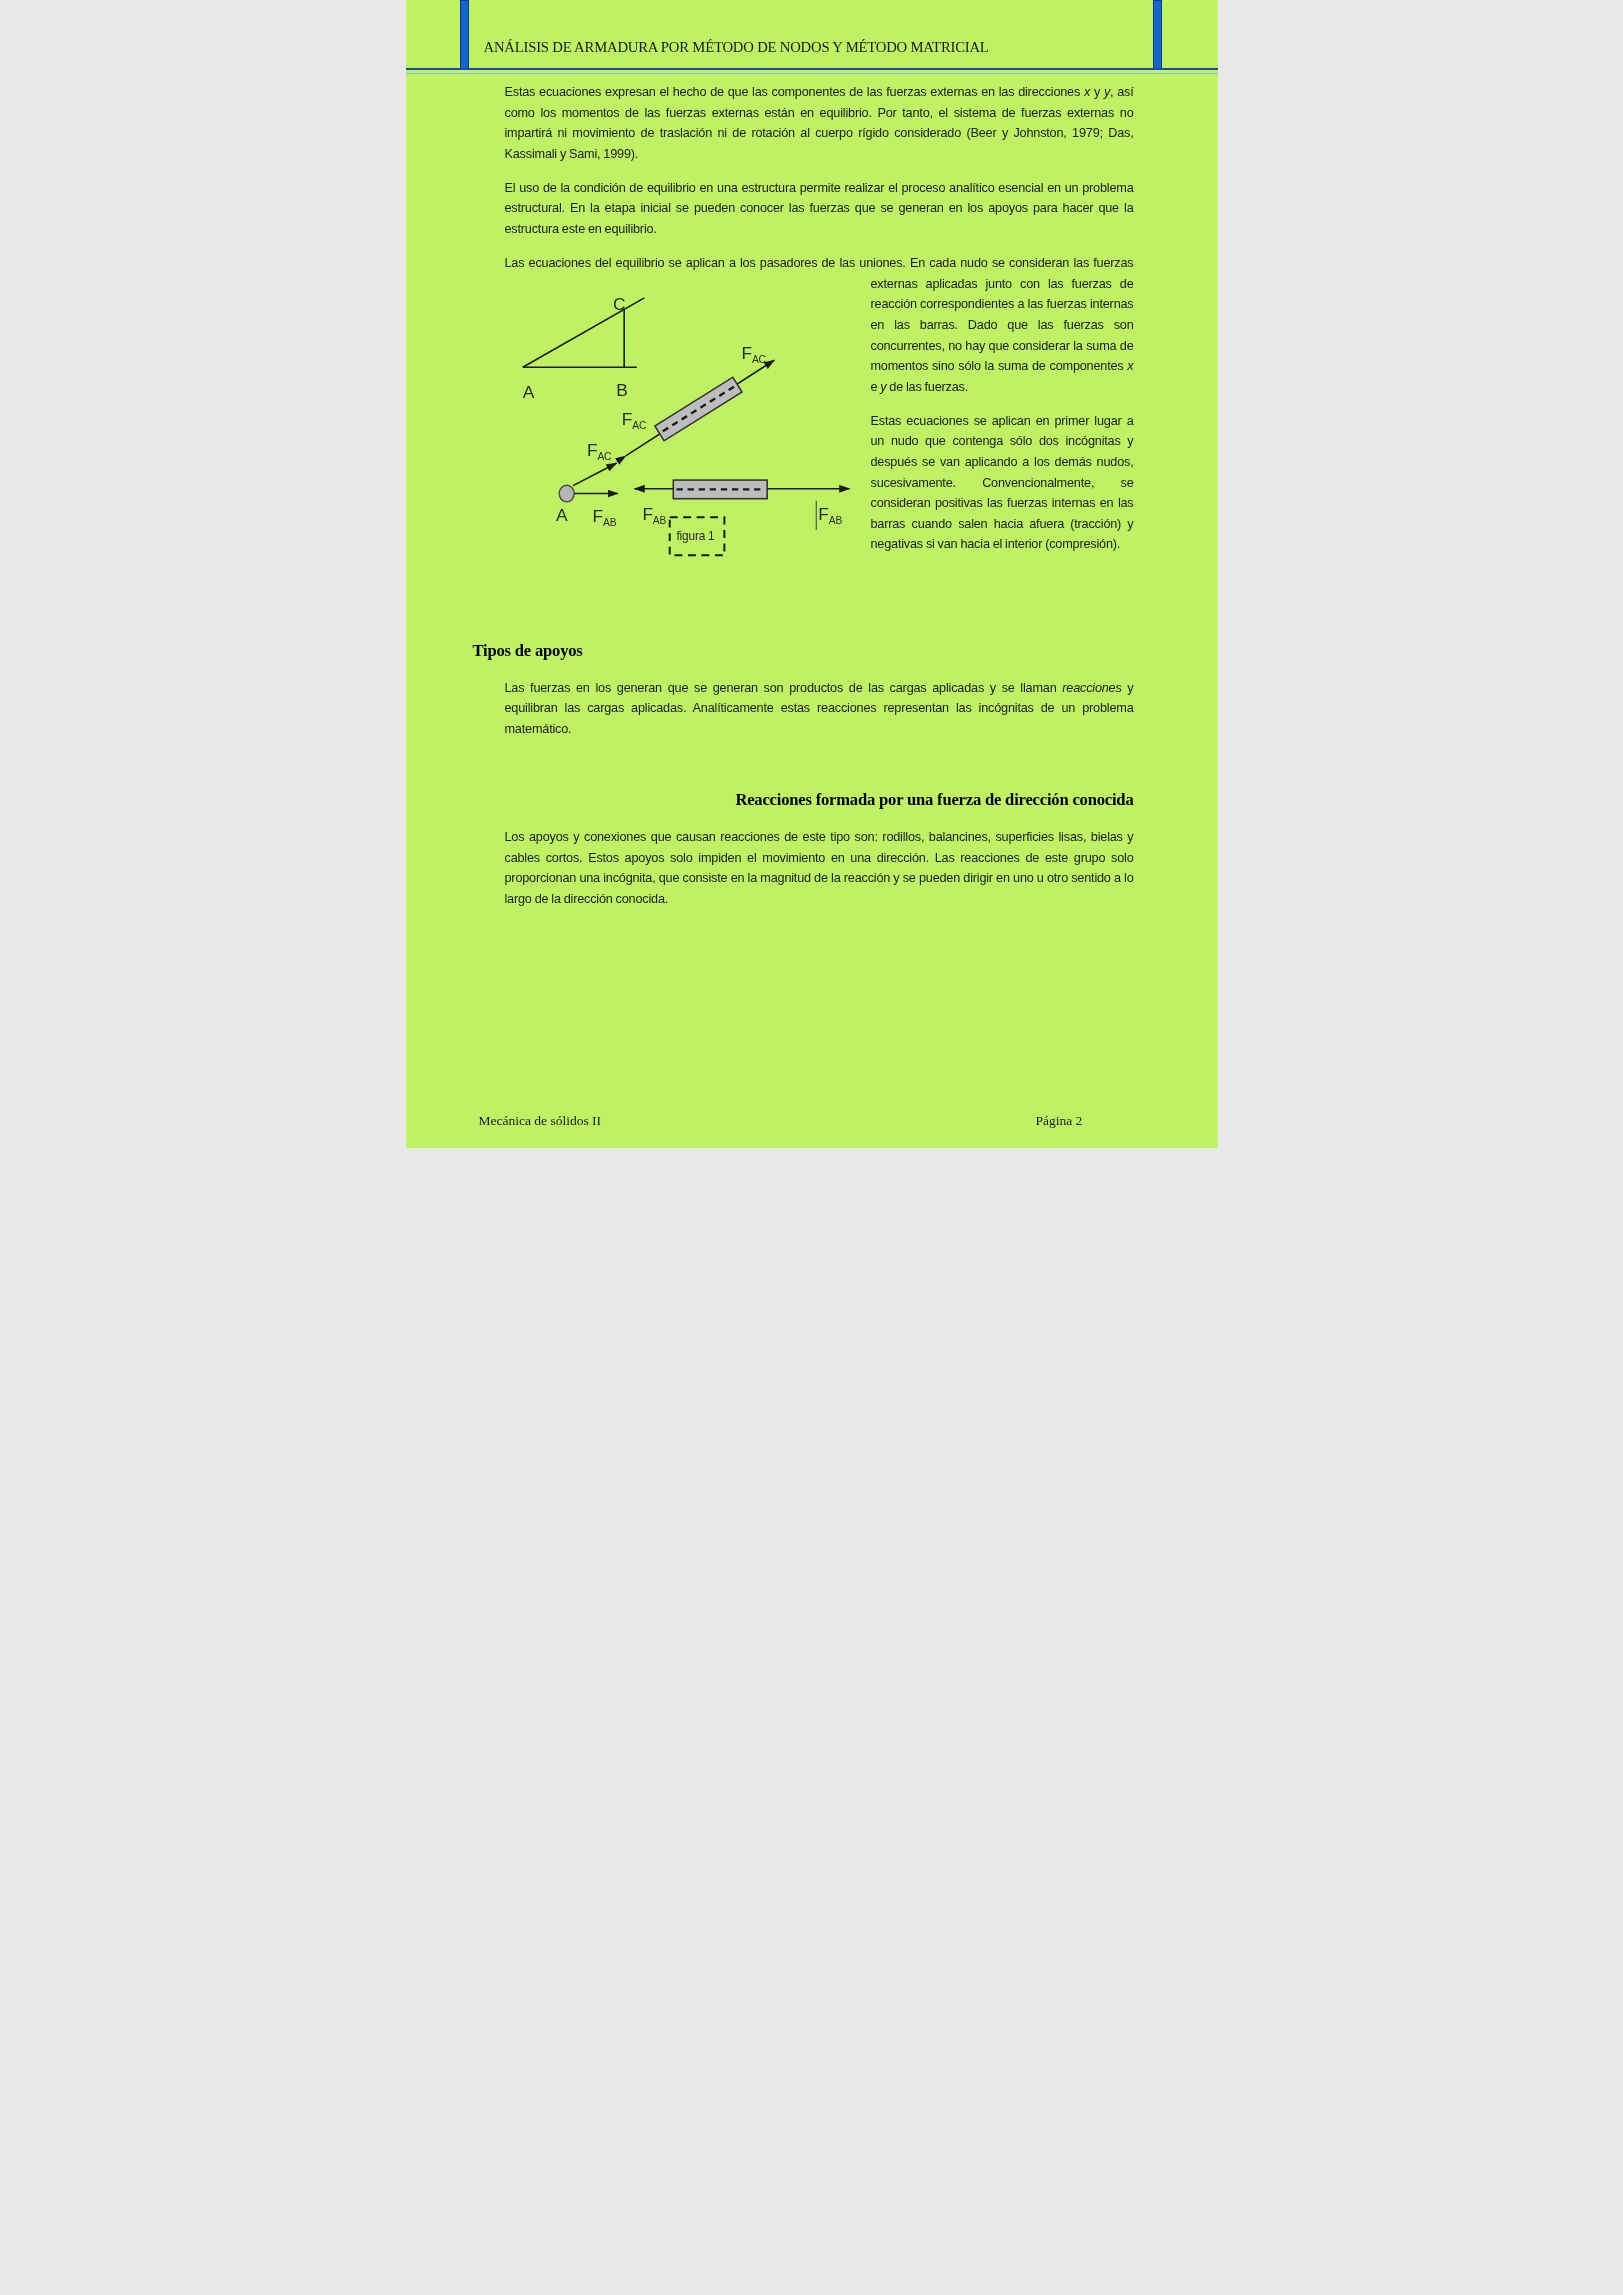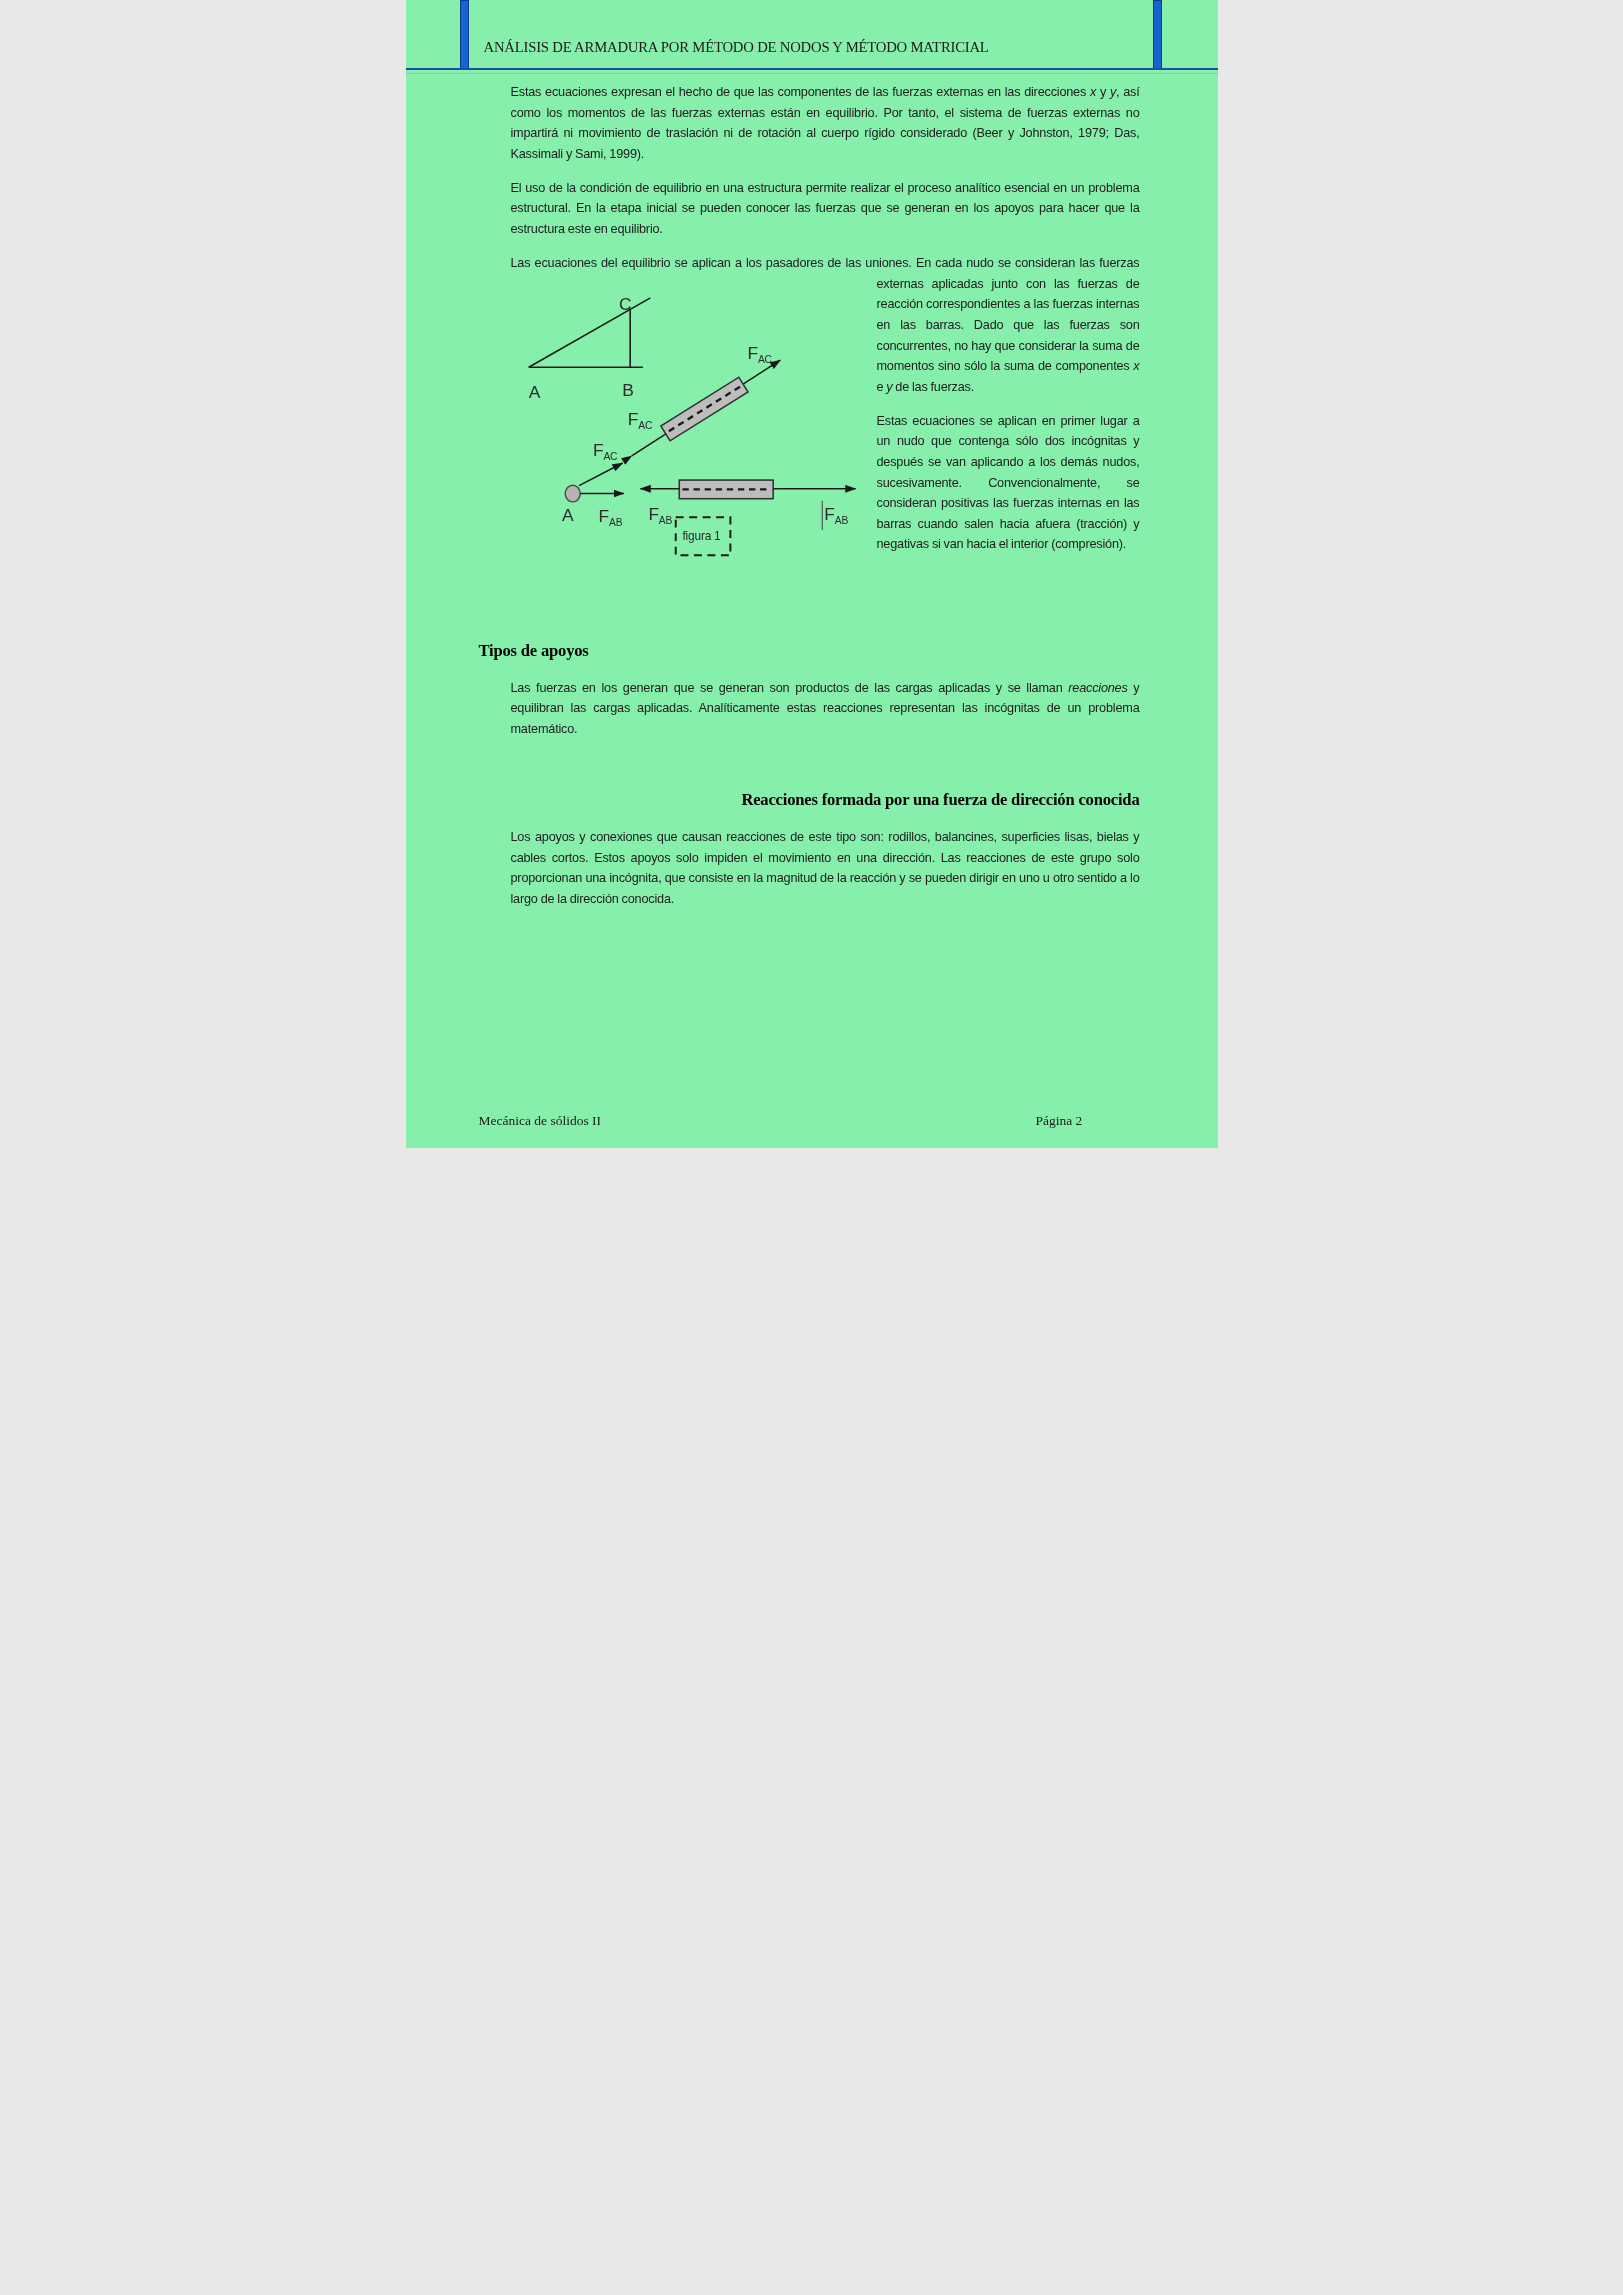--- a/index.html
+++ b/index.html
@@ -1,33 +1,33 @@
 <!DOCTYPE html>
 <html style="font-size:12.7px"><head>
 <meta charset="utf-8">
 <style>
   html,body{margin:0;padding:0;background:#e8e8e8;}
   .page{
-    position:relative; width:812px; height:1148px; background:#86efac;
+    position:relative; width:812px; height:1148px; background:#bef264;
     margin:0 auto; overflow:hidden;
     font-family:"Liberation Sans",sans-serif; color:#202020;
   }
   
   .bar{position:absolute;top:0;height:70px;width:9.5px;background:#1565d0;border:1.6px solid #0b3a85;box-sizing:border-box;}
   .bar.left{left:54px;}
   .bar.right{left:747px;}
   .rule-dark{position:absolute;left:0;top:68px;width:812px;height:2.4px;background:#1d4fa6;}
   .rule-light{position:absolute;left:0;top:73px;width:812px;height:0.8px;background:#8fb9e8;}
   .doc-title{
     position:absolute;left:78px;top:39px;
     font-family:"Liberation Serif",serif;font-size:14.7px;letter-spacing:-0.2px;
     color:#1a1a1a;white-space:nowrap;
   }
   
-  .content{position:absolute;left:105px;top:82px;width:629px;}
+  .content{position:absolute;left:99px;top:82px;width:629px;}
   .body-p{
     font-size:12.7px;line-height:20.6px;text-align:justify;
     letter-spacing:-0.2px;word-spacing:-0.4px;
     margin:0 0 13.5px 0;
   }
   .it{font-style:italic;}
   .fig{
     float:left;width:366px;height:287px;margin:0;
   }
   .fig svg{display:block;margin-left:-5.5px;}

